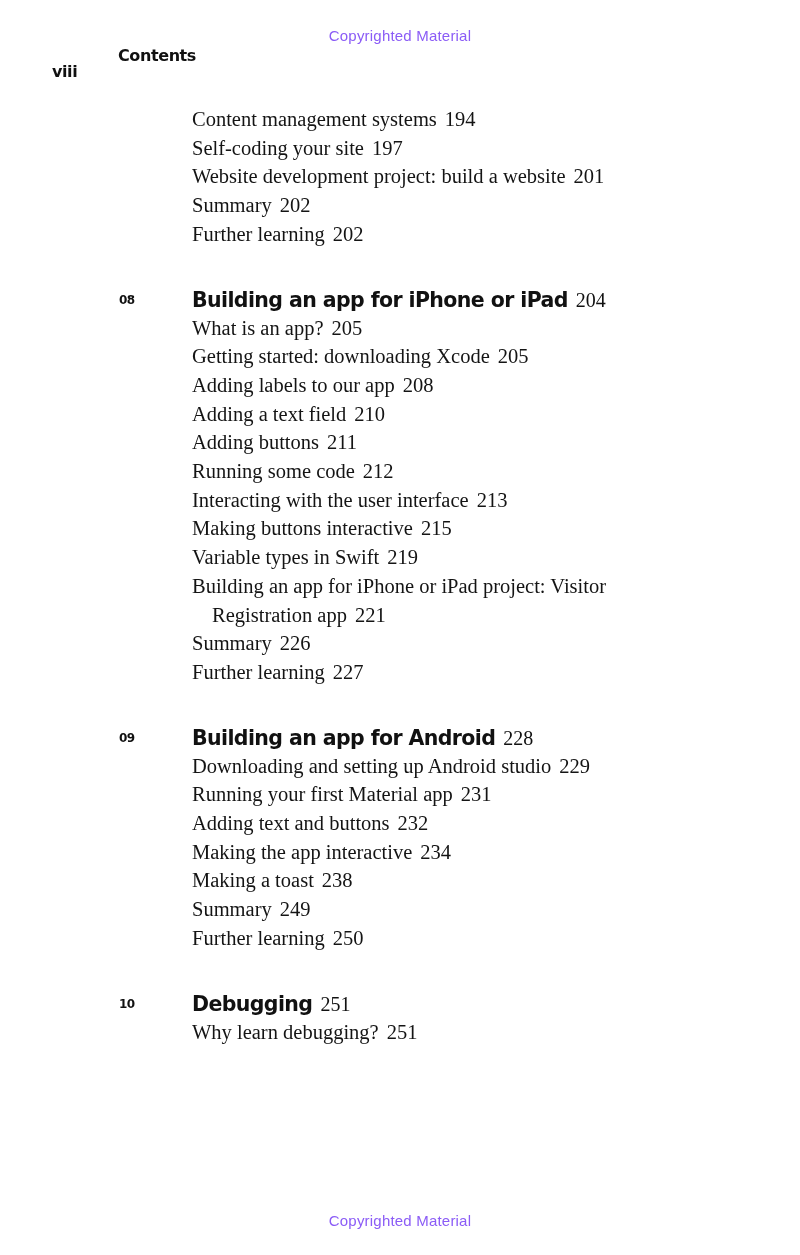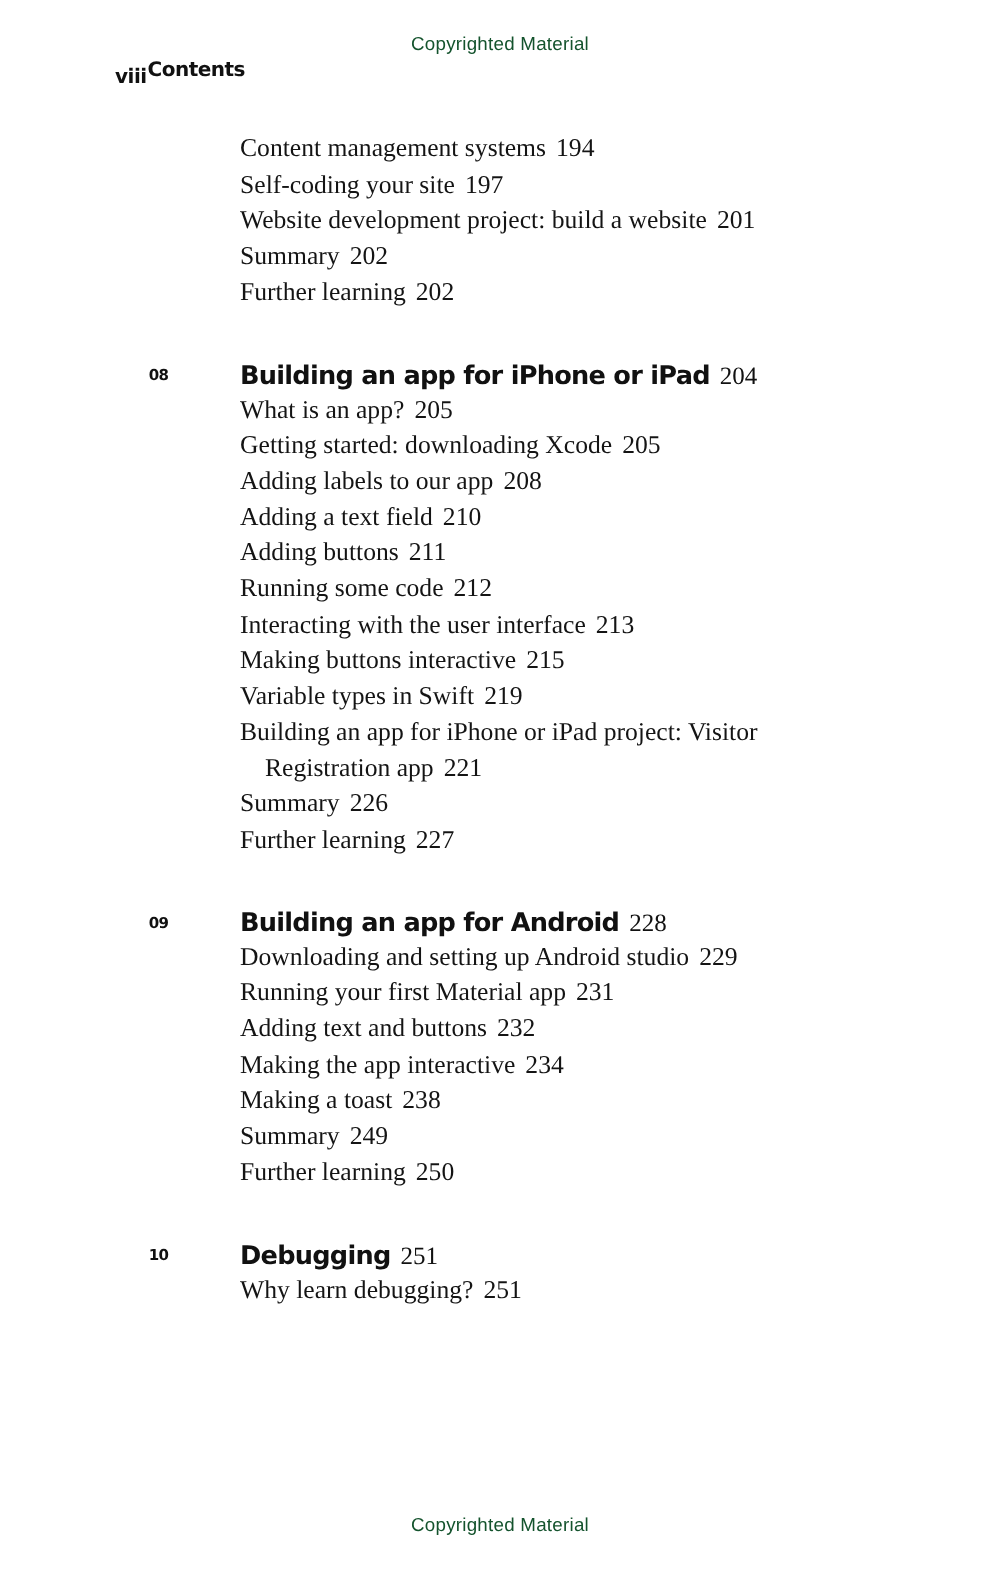--- a/index.html
+++ b/index.html
@@ -14,41 +14,40 @@
       overflow: hidden;
       color: #111111;
     }
     .watermark {
       position: absolute;
       left: 0;
       width: 800px;
       text-align: center;
       font-family: "Liberation Sans", sans-serif;
       font-size: 15px;
-      color: #14532d;
+      color: #8b5cf6;
       letter-spacing: 0.2px;
     }
     .watermark.top { top: 27px; }
     .watermark.bottom { top: 1212px; }
 
     .running-head {
       position: absolute;
       top: 46px;
       left: 52px;
       font-family: "DejaVu Sans", sans-serif;
       font-weight: bold;
       font-size: 16px;
       color: #111;
       letter-spacing: -0.4px;
     }
     .running-head .folio {
       position: absolute;
       left: 0;
-      top: 5px;
-      margin-left: 40px;
+      top: 16px;
     }
     .running-head .title {
       position: absolute;
       left: 66px;
       top: 0;
       white-space: nowrap;
     }
 
     .toc {
       position: absolute;

